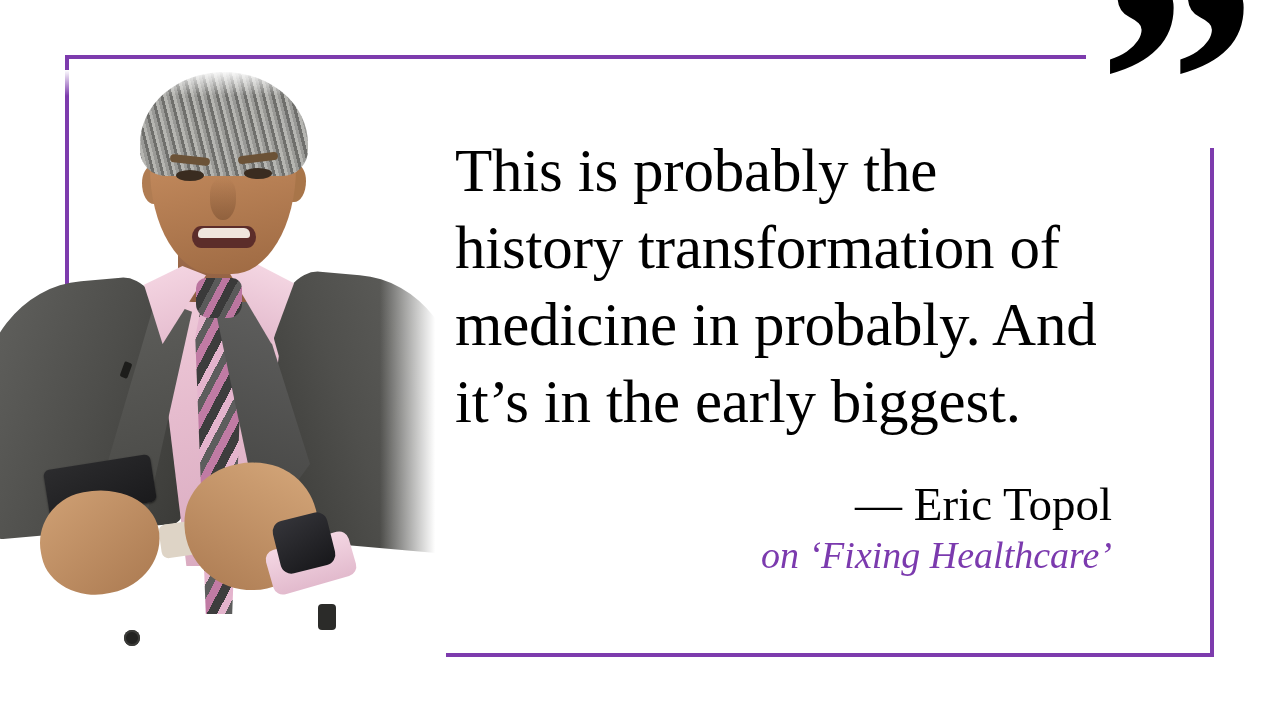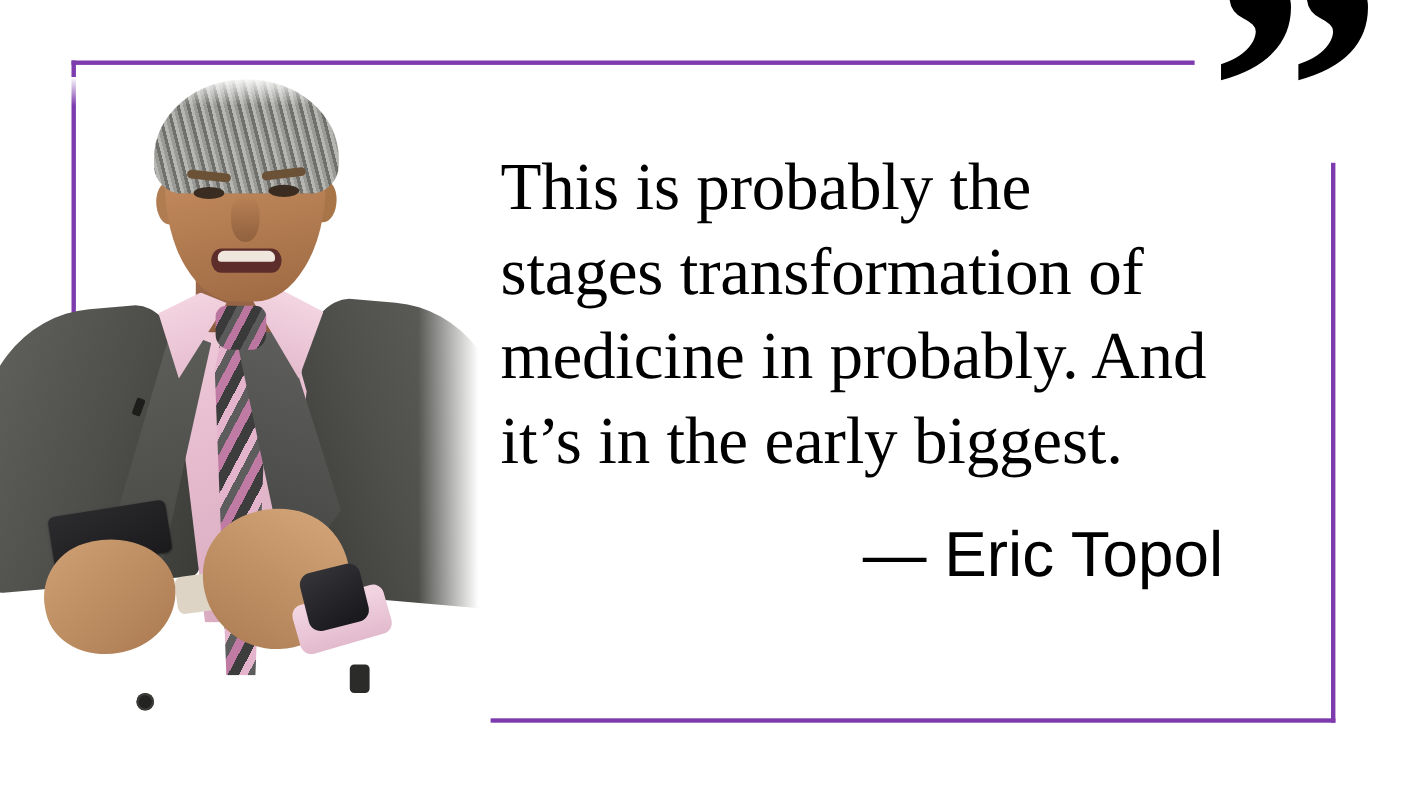--- a/index.html
+++ b/index.html
@@ -312,22 +312,22 @@
 
   
   #attribution {
     position: absolute;
     left: 560px;
     top: 477px;
     width: 552px;
     text-align: right;
   }
   #attrib-name {
-    font-family: Liberation Sans, sans-serif;
-    font-size: 58px;
+    font-family: Liberation Serif, serif;
+    font-size: 47px;
     line-height: 55px;
     color: #000000;
     white-space: nowrap;
   }
   #attrib-source {
     font-family: "Liberation Serif", "DejaVu Serif", serif;
     font-style: italic;
     font-size: 38px;
     line-height: 46px;
     color: #7B3AAE;
@@ -377,22 +377,23 @@
     <div class="layer btn-1"></div>
     <div class="layer cuff-btn"></div>
     <div class="layer photo-fade-top"></div>
     <div class="layer photo-fade-right"></div>
   </div>
 
   <div id="quote-glyph">”</div>
 
   <div id="quote-block">
     <div class="quote-line">This is probably the</div>
-    <div class="quote-line">stages transformation of</div>
+    <div class="quote-line">history transformation of</div>
     <div class="quote-line">medicine in probably. And</div>
     <div class="quote-line">it’s in the early biggest.</div>
   </div>
 
   <div id="attribution">
     <div id="attrib-name">— Eric Topol</div>
+    <div id="attrib-source">on ‘Fixing Healthcare’</div>
   </div>
 
 </div>
 
 </body></html>

